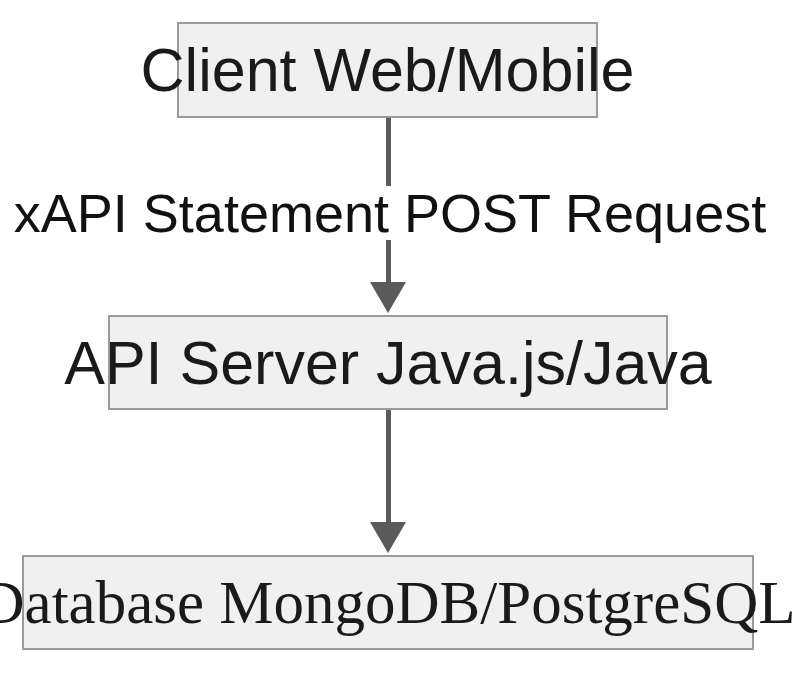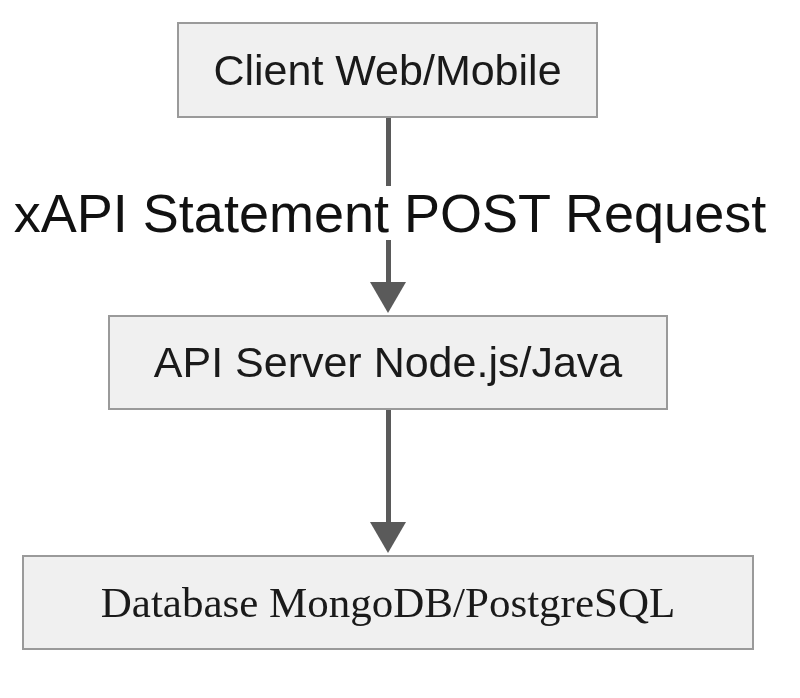--- a/index.html
+++ b/index.html
@@ -26,21 +26,21 @@
     background: var(--canvas-bg);
   }
   .node {
     position: absolute;
     background: var(--node-fill);
     border: 2.5px solid var(--node-border);
     display: flex;
     align-items: center;
     justify-content: center;
     color: var(--node-text);
-    font-size: 43px;
+    font-size: 61px;
     letter-spacing: 0px;
     white-space: nowrap;
     z-index: 2;
   }
   .node--client { left: 177px; top: 22px;  width: 421px; height: 96px; }
   .node--api    { left: 108px; top: 315px; width: 560px; height: 95px; }
   .node--db     { left: 22px;  top: 555px; width: 732px; height: 95px; font-family: Liberation Serif, serif; }
 
   .edge-shaft {
     position: absolute;
@@ -86,21 +86,21 @@
 
   <div class="node node--client">
     <span>Client Web/Mobile</span>
   </div>
 
   <div class="edge-shaft edge-shaft--1"></div>
   <div class="arrowhead arrowhead--1"></div>
   <div class="edge-label">xAPI Statement POST Request</div>
 
   <div class="node node--api">
-    <span>API Server Node.js/Java</span>
+    <span>API Server Java.js/Java</span>
   </div>
 
   <div class="edge-shaft edge-shaft--2"></div>
   <div class="arrowhead arrowhead--2"></div>
 
   <div class="node node--db">
     <span>Database MongoDB/PostgreSQL</span>
   </div>
 
 </div>

